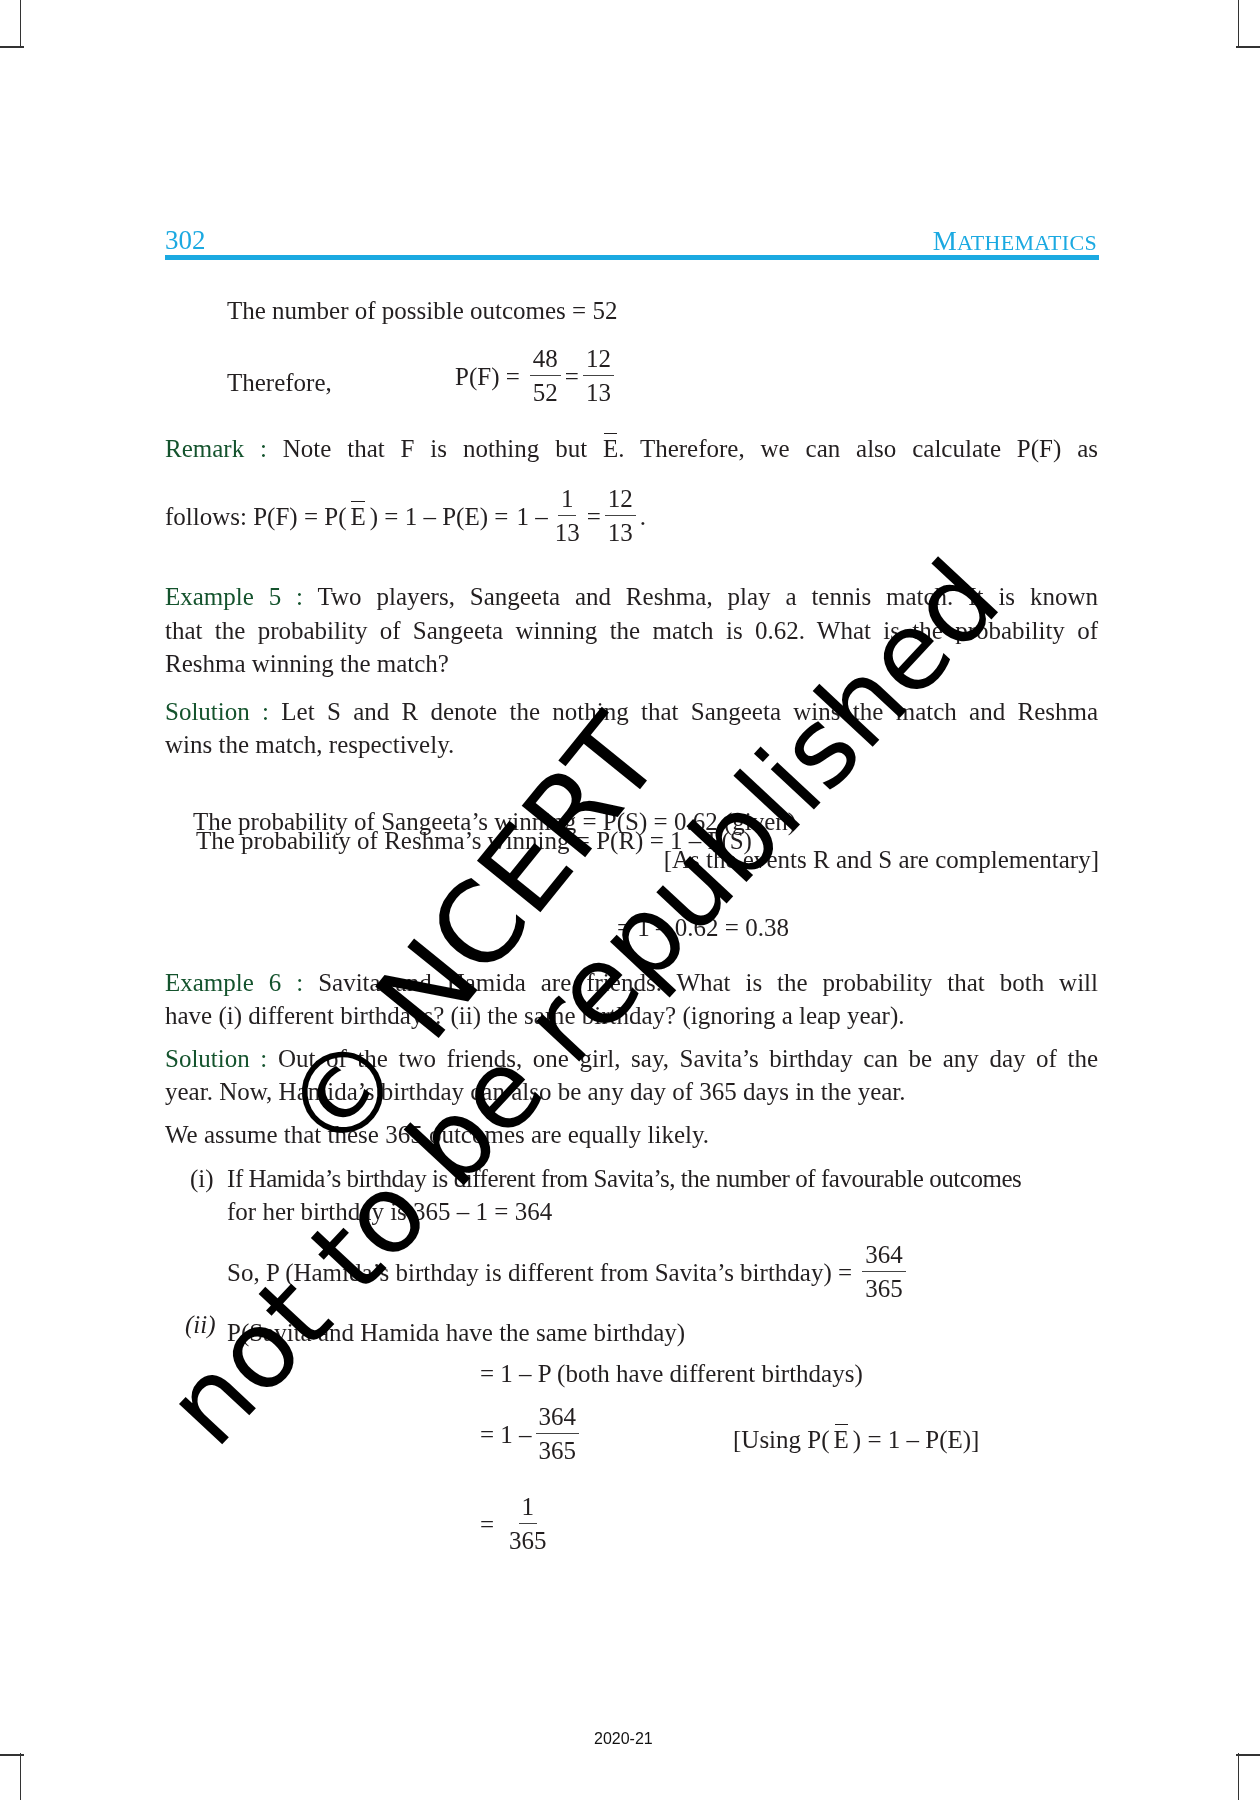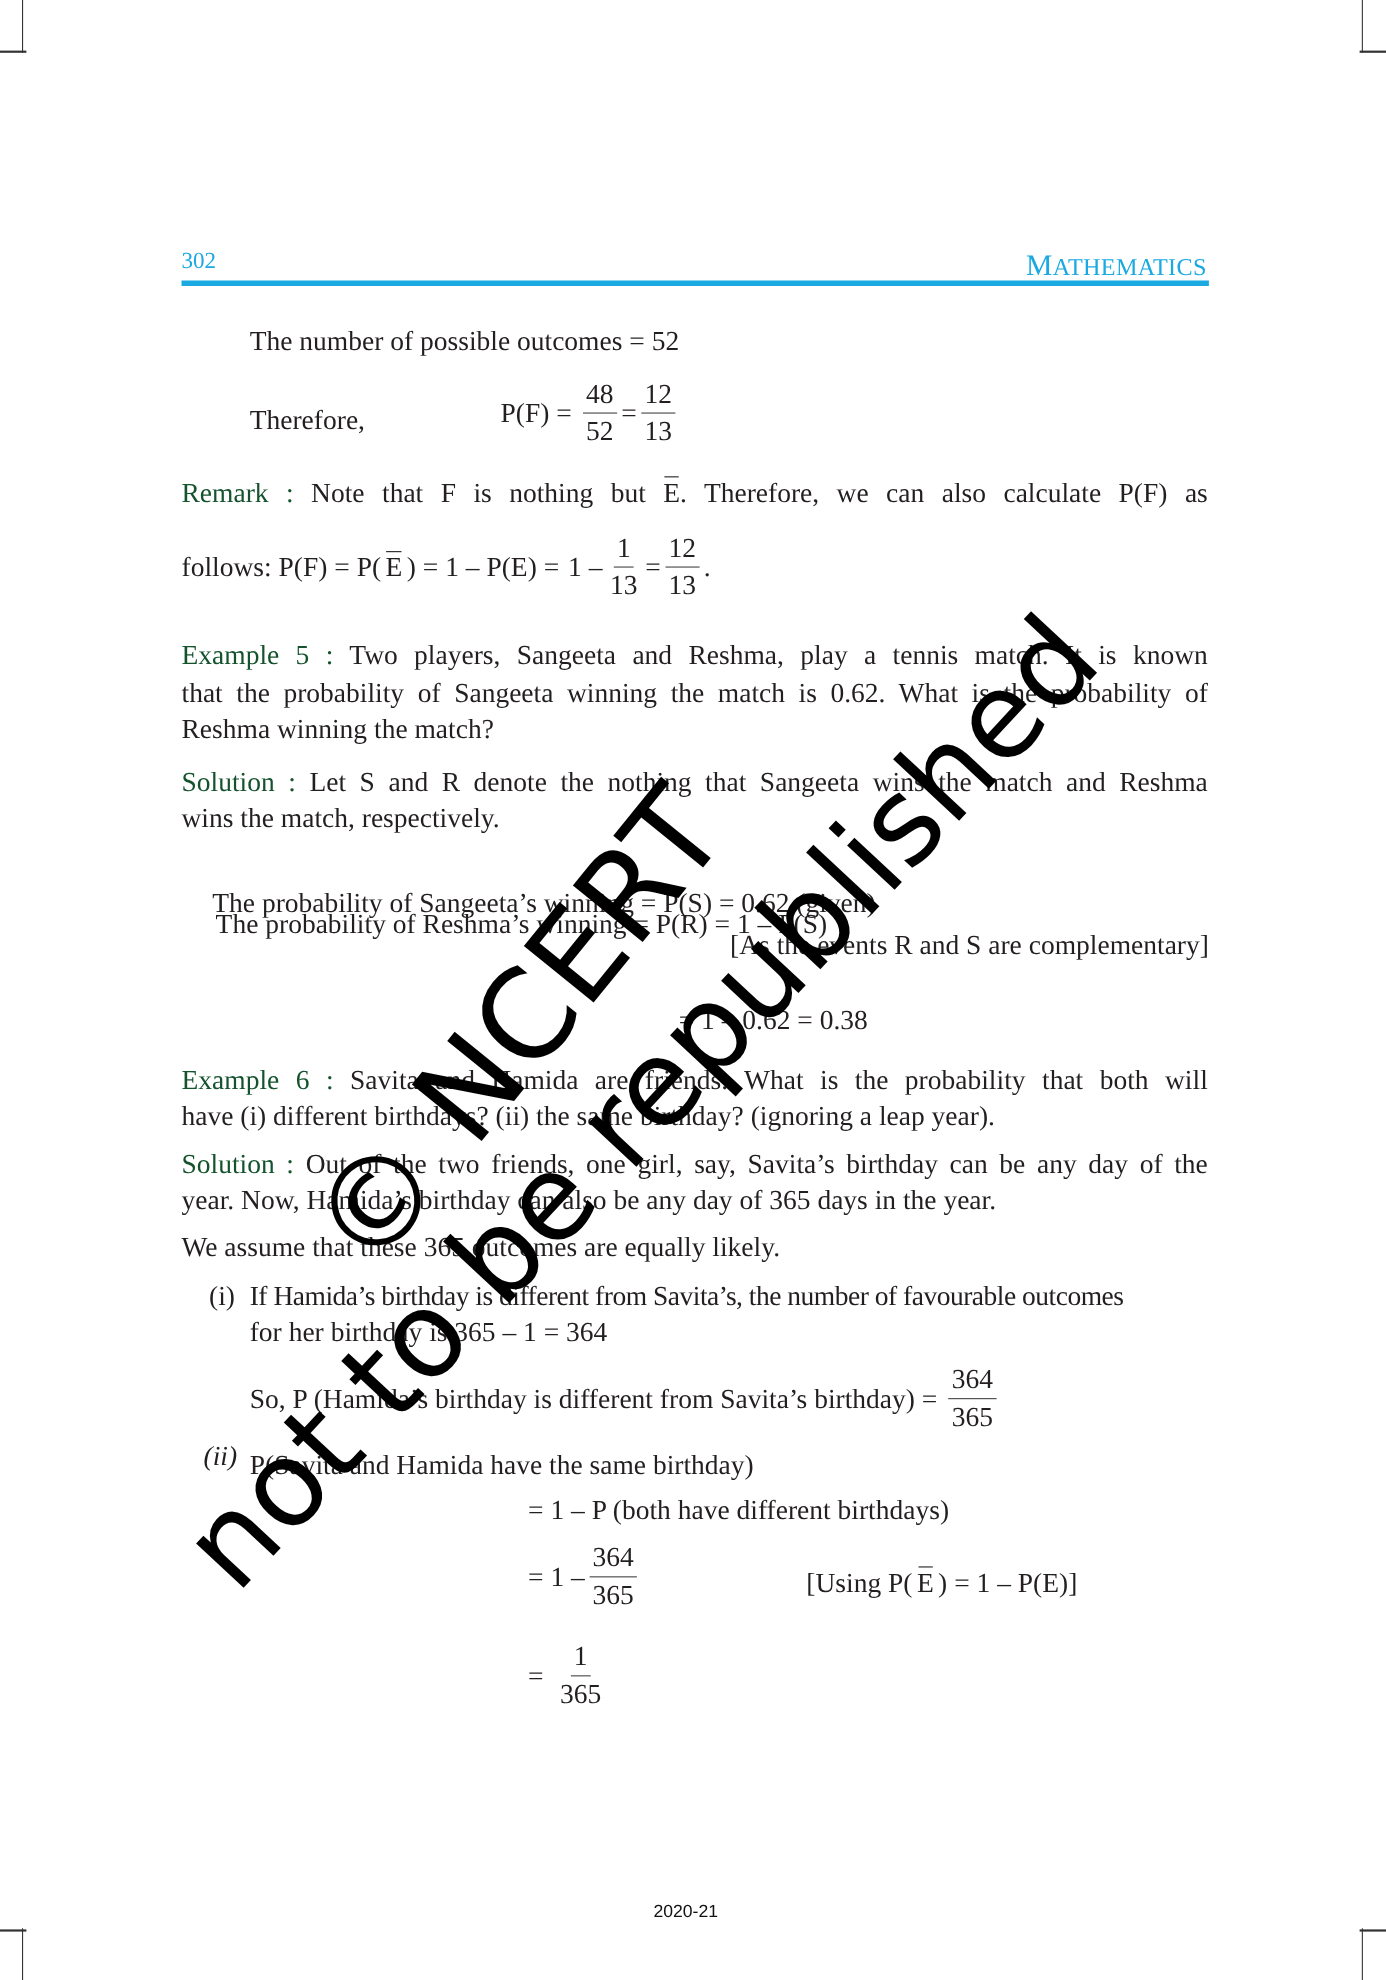--- a/index.html
+++ b/index.html
@@ -3,21 +3,21 @@
 <meta charset="utf-8">
 <style>
   html, body { margin:0; padding:0; background:#fff; }
   body { width:1260px; height:1800px; position:relative; overflow:hidden;
          font-family:"Liberation Serif", "DejaVu Serif", serif; color:#231f20; }
   .abs { position:absolute; white-space:nowrap; }
   .txt { font-size:25px; line-height:1; }
   .accent { color:#14532d; font-weight:normal; }
   .crop { position:absolute; background:#333; }
   .rule { position:absolute; left:165px; top:255px; width:934px; height:5px; background:#1ba9e1; }
-  .pageno { font-size:21px; color:#1ba9e1; }
+  .pageno { font-size:27px; color:#1ba9e1; }
   .runhead { font-size:22px; color:#1ba9e1; letter-spacing:0.3px; }
   .runhead .big { font-size:27px; }
   .frac { display:inline-flex; flex-direction:column; align-items:center; vertical-align:middle; margin:0 4px; }
   .frac .num { padding:0 3px 3px; border-bottom:1.3px solid #444; font-size:25px; line-height:1.05; }
   .frac .den { padding:4px 3px 0; font-size:25px; line-height:1.05; }
   .ebar { display:inline-block; position:relative; }
   .ebar::before { content:""; position:absolute; left:1px; right:1px; top:-3px; height:1.4px; background:#231f20; }
   .just { text-align:justify; text-align-last:justify; width:933px; display:block; white-space:normal; }
   .footer { font-family:"Liberation Sans", "DejaVu Sans", sans-serif; font-size:16px; color:#111; }
   .wm { position:absolute; font-family:"DejaVu Sans", "Liberation Sans", sans-serif; color:#000;

